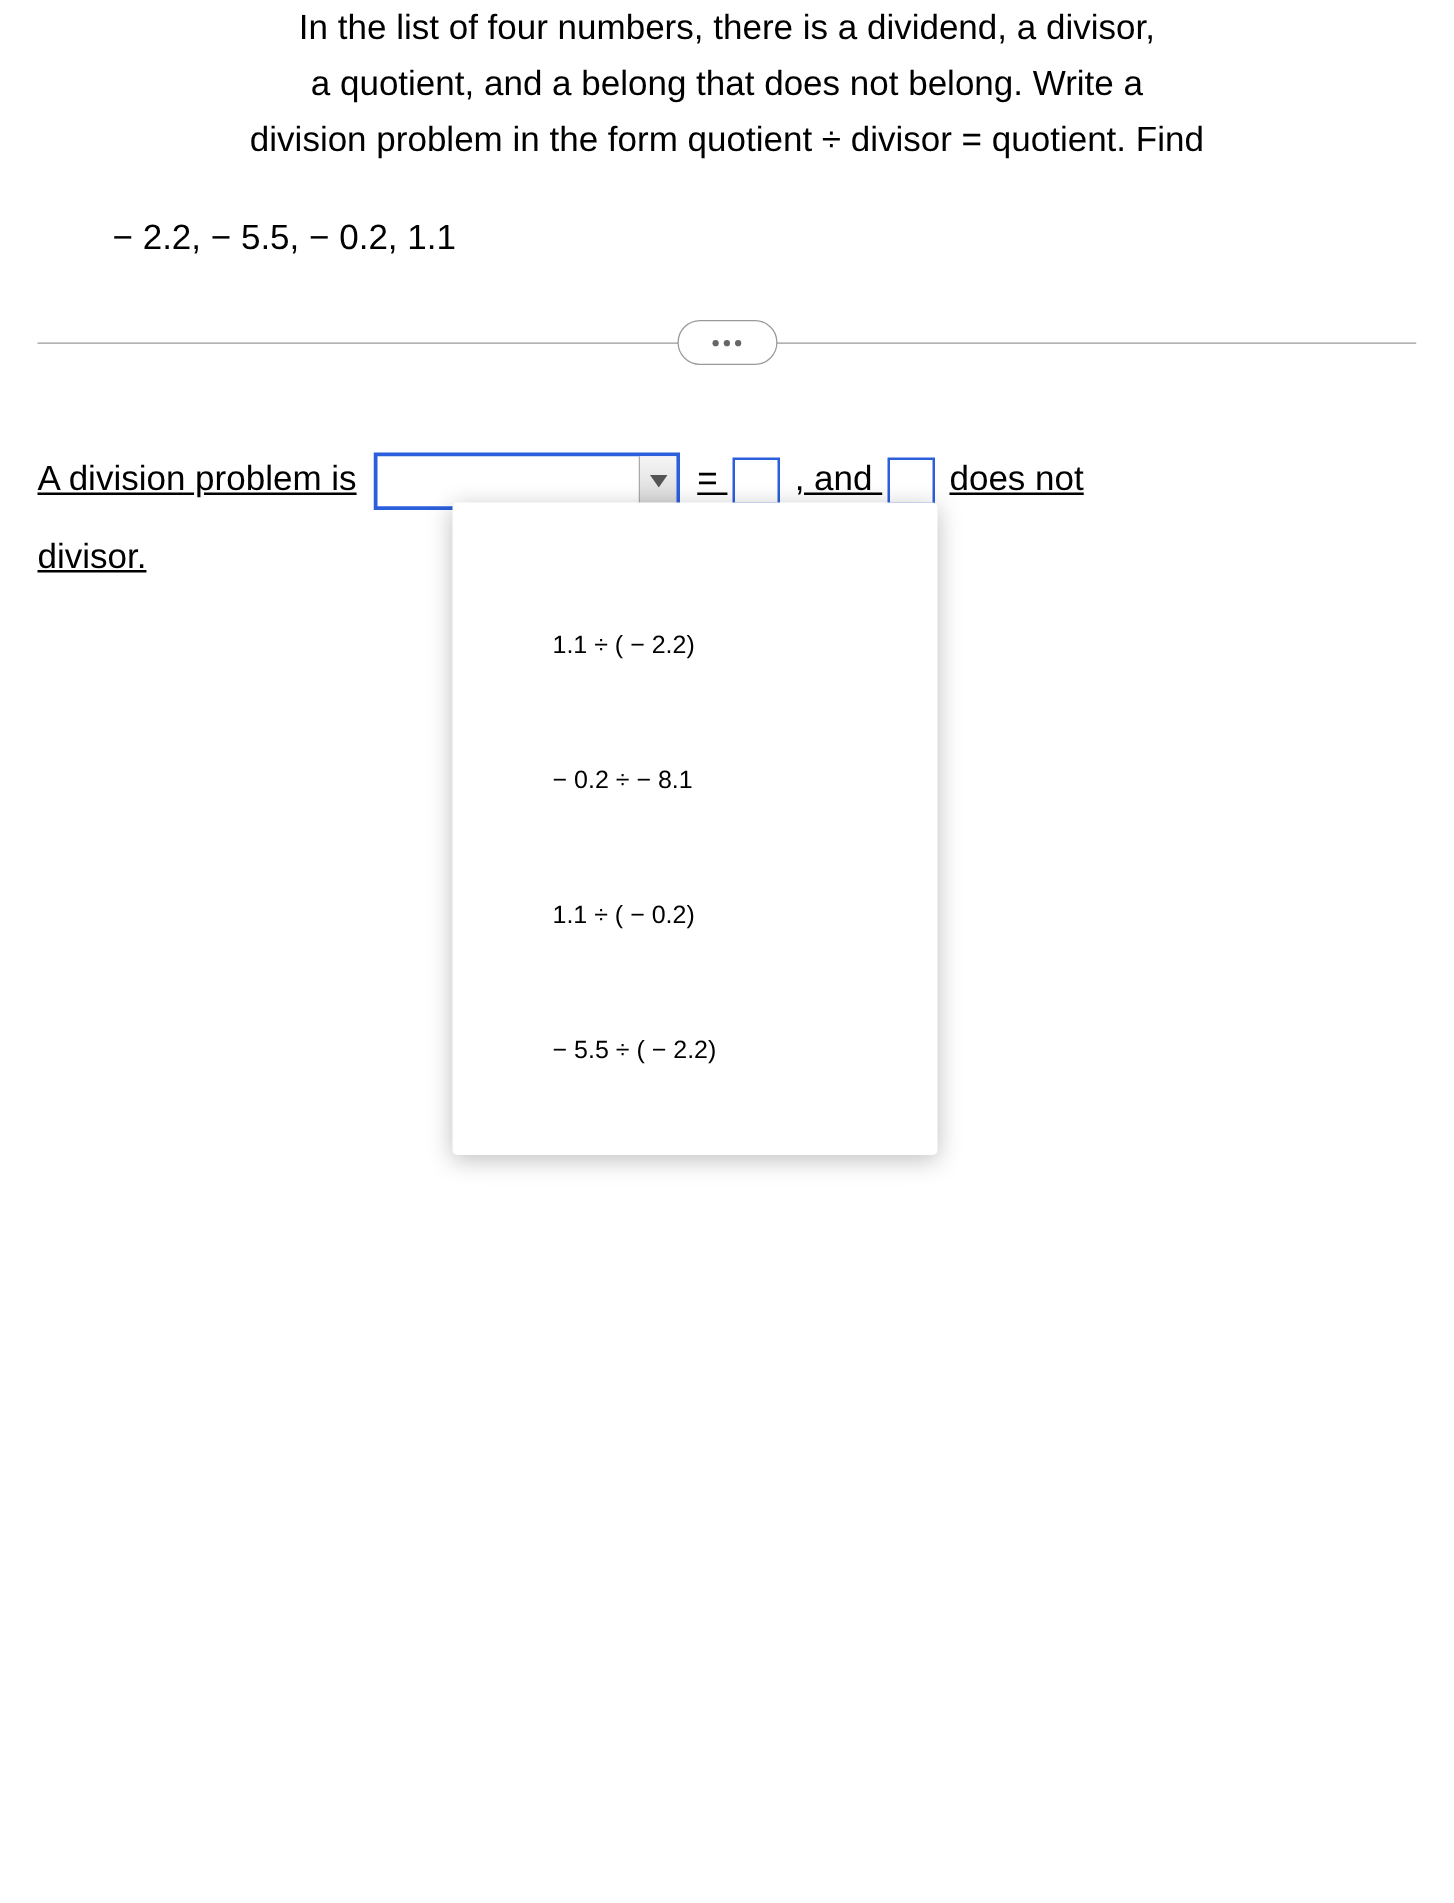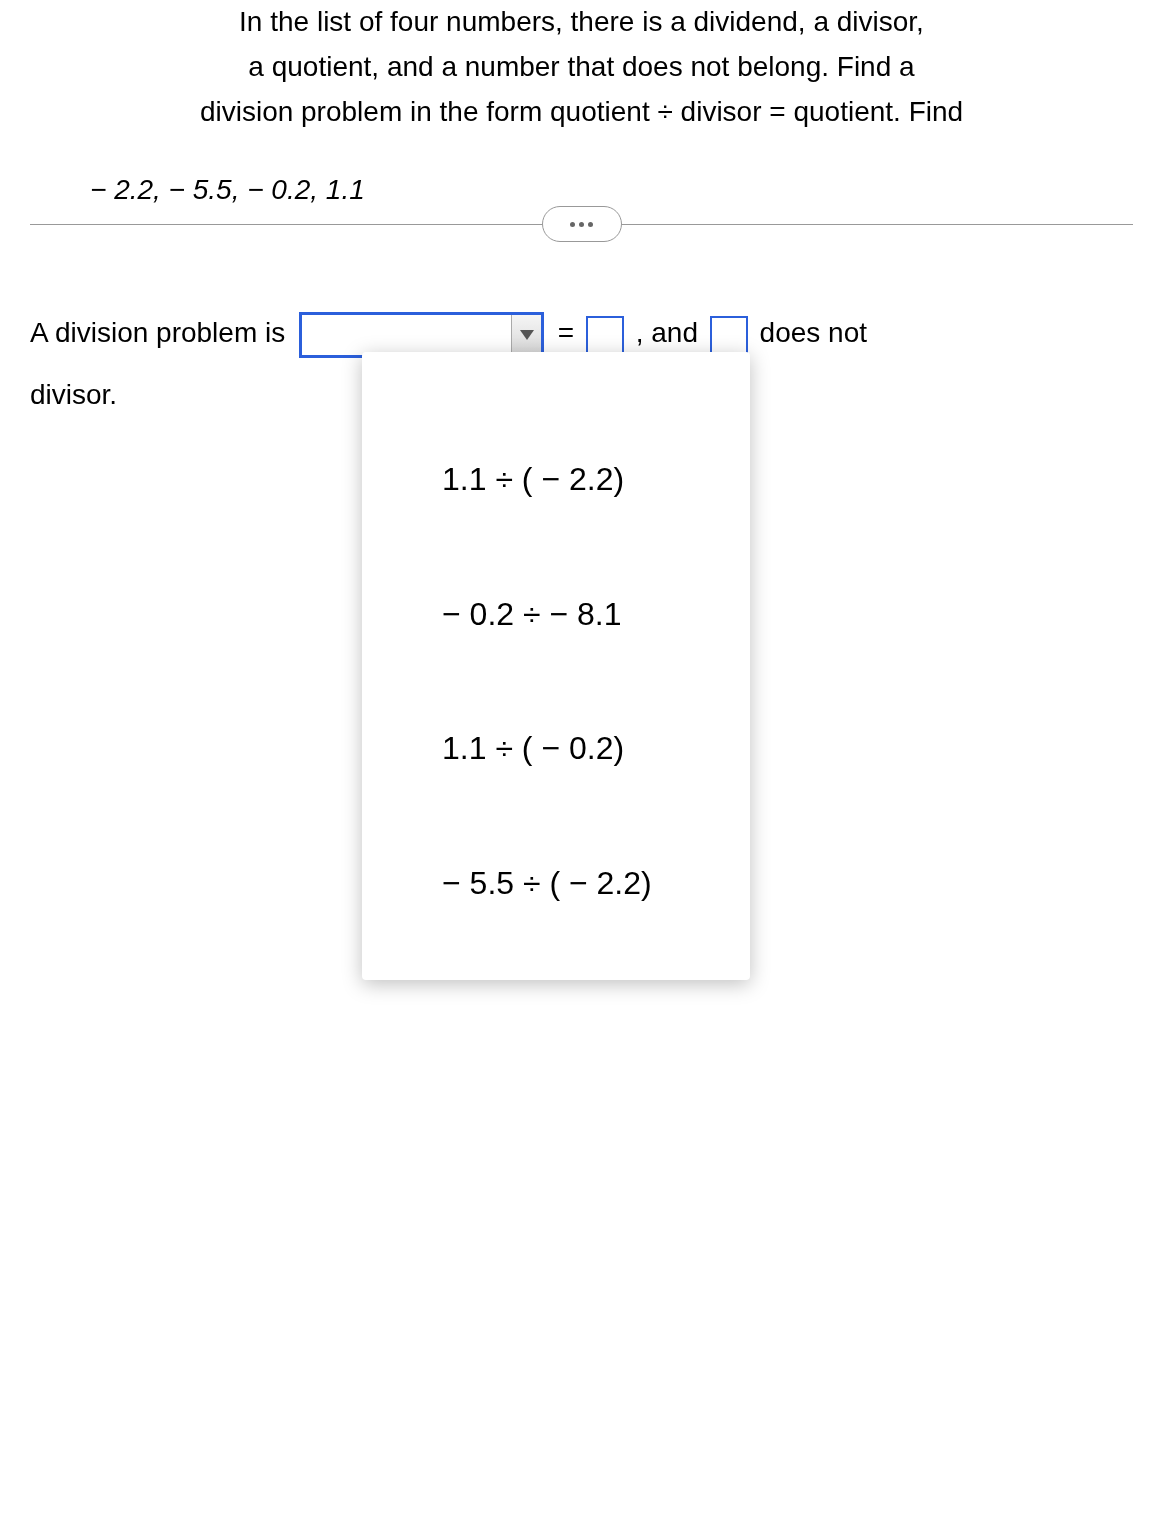--- a/index.html
+++ b/index.html
@@ -20,21 +20,21 @@
     .problem-text {
       line-height: 1.6;
       margin-bottom: 40px;
       text-align: center;
     }
     .problem-text .line {
       display: block;
     }
     .number-list {
       padding-left: 60px;
-      font-style: italic;
+      margin-bottom: 50px;
     }
     .divider-container {
       position: relative;
       margin-bottom: 60px;
     }
     .divider-line {
       border: none;
       border-top: 1px solid #999;
       position: absolute;
       top: 50%;
@@ -59,20 +59,21 @@
       height: 5px;
       background: #666;
       border-radius: 50%;
     }
     .answer-area {
       line-height: 2.2;
       position: relative;
     }
     .answer-text {
       display: inline;
+      text-decoration: underline;
     }
     .dropdown-input {
       display: inline-block;
       width: 245px;
       height: 46px;
       border: 3px solid #2b5fdb;
       background: #fff;
       vertical-align: middle;
       position: relative;
       margin: 0 6px;
@@ -108,30 +109,30 @@
       left: 332px;
       width: 388px;
       background: #fff;
       border-radius: 4px;
       box-shadow: 0 4px 20px rgba(0,0,0,0.25);
       padding: 60px 0 30px 0;
       z-index: 10;
     }
     .dropdown-option {
       padding: 32px 20px 32px 80px;
-      font-size: 32px;
+      font-size: 20px;
       cursor: pointer;
     }
   </style>
 </head>
 <body>
 
 <div class="problem-text">
   <span class="line">In the list of four numbers, there is a dividend, a divisor,</span>
-  <span class="line">a quotient, and a number that does not belong. Find a</span>
+  <span class="line">a quotient, and a belong that does not belong. Write a</span>
   <span class="line">division problem in the form quotient ÷ divisor = quotient. Find</span>
 </div>
 
 <div class="number-list">− 2.2,  − 5.5,  − 0.2, 1.1</div>
 
 <div class="divider-container">
   <hr class="divider-line">
   <div class="divider-pill">
     <span class="divider-dot"></span>
     <span class="divider-dot"></span>

